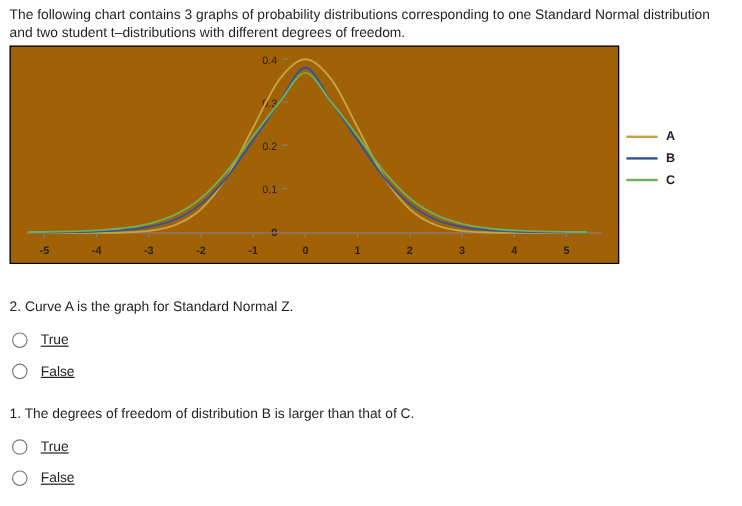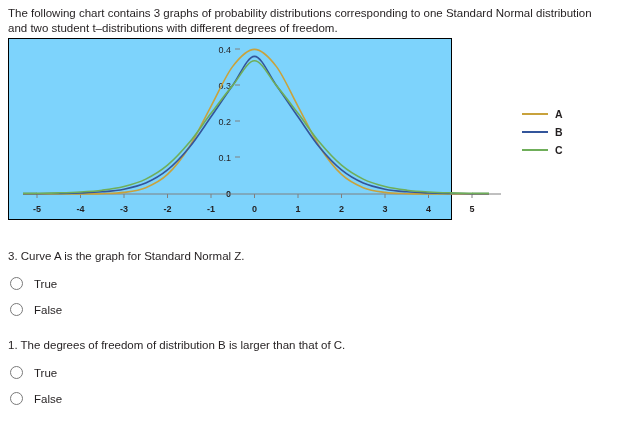--- a/index.html
+++ b/index.html
@@ -25,24 +25,24 @@
     top: 6px;
     width: 600px;
     font-size: 11.5px;
     line-height: 15px;
     color: #231f20;
   }
   .chart-box {
     position: absolute;
     left: 8px;
     top: 38px;
-    width: 444px;
+    width: 508px;
     height: 182px;
     border: 1px solid #000000;
-    background: #7dd3fc;
+    background: #a16207;
     box-sizing: border-box;
   }
   .chart-svg {
     display: block;
   }
   .legend {
     position: absolute;
     left: 522px;
     top: 105px;
     width: 86px;
@@ -71,20 +71,21 @@
     color: #231f20;
   }
   .q1 { left: 8px; top: 250px; }
   .q2 { left: 8px; top: 339px; }
   .opt {
     position: absolute;
     display: flex;
     align-items: center;
     font-size: 11.5px;
     color: #231f20;
+    text-decoration: underline;
   }
   .radio {
     width: 11px;
     height: 11px;
     border: 1px solid #7a7a7a;
     border-radius: 50%;
     background: #ffffff;
     margin-right: 11px;
     flex: 0 0 auto;
   }
@@ -183,21 +184,21 @@
     <div class="legend-row">
       <span class="legend-swatch" style="border-top-color: rgb(51, 85, 155);"></span>
       <span class="legend-label">B</span>
     </div>
     <div class="legend-row">
       <span class="legend-swatch" style="border-top-color: rgb(111, 174, 90);"></span>
       <span class="legend-label">C</span>
     </div>
   </div>
 
-  <div class="q q1">3.   Curve A is the graph for Standard Normal Z.</div>
+  <div class="q q1">2.   Curve A is the graph for Standard Normal Z.</div>
 
   <div class="opt q1-true">
     <span class="radio"></span>
     <span>True</span>
   </div>
   <div class="opt q1-false">
     <span class="radio"></span>
     <span>False</span>
   </div>
 

